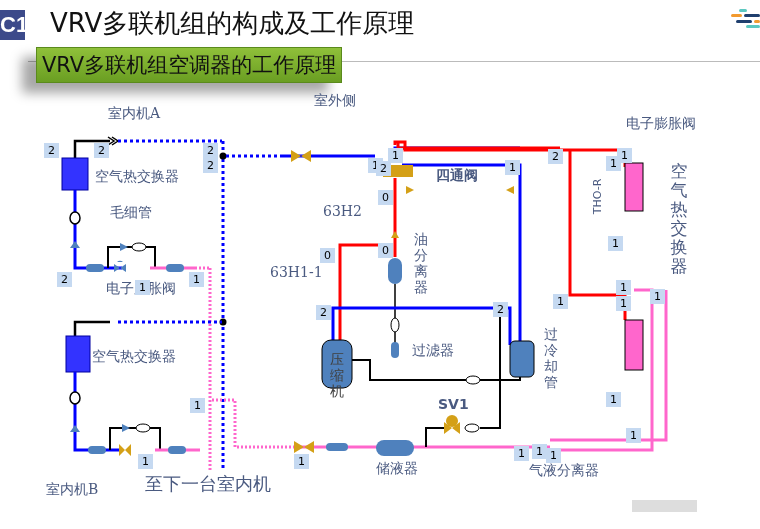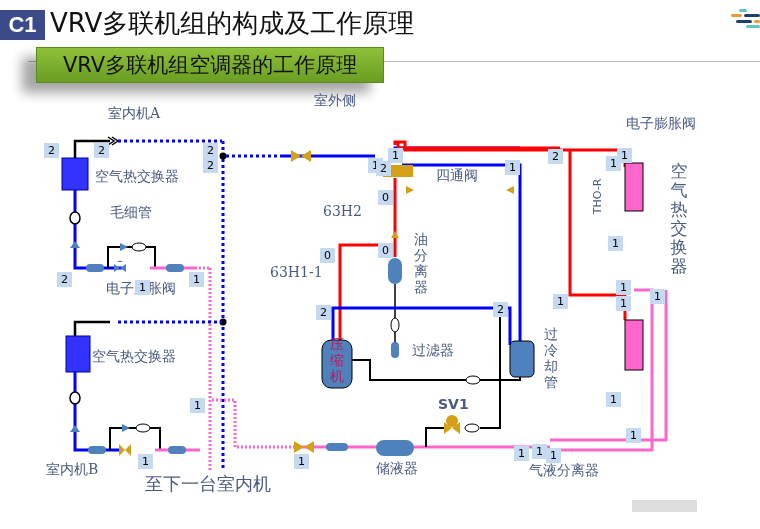--- a/index.html
+++ b/index.html
@@ -1,21 +1,21 @@
 <!DOCTYPE html>
 <html><head>
 <meta charset="utf-8">
 <style>
   html,body{margin:0;padding:0;background:#fff;}
   body{width:760px;height:529px;position:relative;overflow:hidden;font-family:"DejaVu Serif",serif;}
   .abs{position:absolute;}
-  .badge-c1{left:0;top:10px;width:45px;height:30px;background:#3c4a8a;color:#fff;font:bold 22px "Liberation Sans",sans-serif;line-height:30px;text-align:center;}
+  .badge-c1{left:0;top:10px;width:25px;height:30px;background:#3c4a8a;color:#fff;font:bold 22px "Liberation Sans",sans-serif;line-height:30px;text-align:center;}
   .main-title{left:50px;top:6px;font:26px "DejaVu Sans",sans-serif;color:#111;white-space:nowrap;}
   .hr{left:28px;top:61px;width:732px;height:1px;background:#bbb;}
-  .subtitle{left:36px;top:47px;height:34px;padding:0 26px;background:linear-gradient(#8fc03a,#6a9e22);border:1px solid #5a8a1c;color:#111;font:21px "DejaVu Sans",sans-serif;line-height:34px;white-space:nowrap;box-shadow:-14px 10px 12px rgba(0,0,0,0.35);}
+  .subtitle{left:36px;top:47px;height:34px;padding:0 5px;background:linear-gradient(#8fc03a,#6a9e22);border:1px solid #5a8a1c;color:#111;font:21px "DejaVu Sans",sans-serif;line-height:34px;white-space:nowrap;box-shadow:-14px 10px 12px rgba(0,0,0,0.35);}
   .lbl{color:#4a5a80;font-size:14px;white-space:nowrap;}
   .vlbl{color:#4a5a80;font-size:14px;width:14px;line-height:16px;text-align:center;}
   svg{position:absolute;left:0;top:0;}
   .logo{right:0;top:6px;}
   .wm{left:632px;top:500px;width:65px;height:12px;background:#cfcfcf;opacity:.7;}
 </style>
 </head>
 <body>
 
 <div class="abs badge-c1">C1</div>
@@ -109,32 +109,32 @@
 
   <polyline points="560,150 625,150 625,167" fill="none" stroke="#f00" stroke-width="3"></polyline>
   <polyline points="570,150 570,295 625,295 625,320" fill="none" stroke="#f00" stroke-width="3"></polyline>
   <rect x="625" y="163" width="18" height="48" fill="#ff66cc" stroke="#000"></rect>
   <rect x="625" y="320" width="18" height="50" fill="#ff66cc" stroke="#000"></rect>
   <polyline points="634,290 652,290 652,450 550,450" fill="none" stroke="#ff66cc" stroke-width="3"></polyline>
   <polyline points="666,290 666,440 550,440" fill="none" stroke="#ff66cc" stroke-width="3"></polyline>
 </svg>
 
 <div class="abs lbl" style="left:108px;top:105px;">室内机A</div>
-<div class="abs lbl" style="left:46px;top:461px;">室内机B</div>
+<div class="abs lbl" style="left:46px;top:481px;">室内机B</div>
 <div class="abs lbl" style="left:314px;top:92px;">室外侧</div>
 <div class="abs lbl" style="left:95px;top:168px;">空气热交换器</div>
 <div class="abs lbl" style="left:92px;top:348px;">空气热交换器</div>
 <div class="abs lbl" style="left:110px;top:204px;">毛细管</div>
 <div class="abs lbl" style="left:106px;top:280px;">电子膨胀阀</div>
 <div class="abs lbl" style="left:145px;top:472px;font-size:18px;text-align:center;">至下一台室内机</div>
-<div class="abs lbl" style="left:436px;top:167px;">四通阀</div>
+<div class="abs lbl" style="left:436px;top:167px;font-weight:bold;">四通阀</div>
 <div class="abs lbl" style="left:323px;top:203px;">63H2</div>
 <div class="abs lbl" style="left:270px;top:264px;text-align:right;">63H1-1</div>
 <div class="abs vlbl" style="left:414px;top:231px;">油分离器</div>
-<div class="abs vlbl" style="left:330px;top:336px;color:#be185d;">压缩机</div>
+<div class="abs vlbl" style="left:330px;top:352px;color:#404040;font-family:Liberation Mono, monospace;">压缩机</div>
 <div class="abs lbl" style="left:412px;top:342px;">过滤器</div>
 <div class="abs vlbl" style="left:544px;top:326px;">过冷却管</div>
 <div class="abs lbl" style="left:438px;top:396px;font-family:'DejaVu Sans',sans-serif;font-weight:bold;">SV1</div>
 <div class="abs lbl" style="left:376px;top:460px;">储液器</div>
 <div class="abs lbl" style="left:529px;top:462px;">气液分离器</div>
 <div class="abs lbl" style="left:626px;top:115px;">电子膨胀阀</div>
 <div class="abs lbl" style="left:580px;top:190px;transform:rotate(-90deg);font-size:11px;font-family:'DejaVu Sans',sans-serif;">THO-R</div>
 <div class="abs vlbl" style="left:670px;top:162px;font-size:17px;width:18px;line-height:19px;">空气热交换器</div>
 
 <div class="abs wm"></div>

